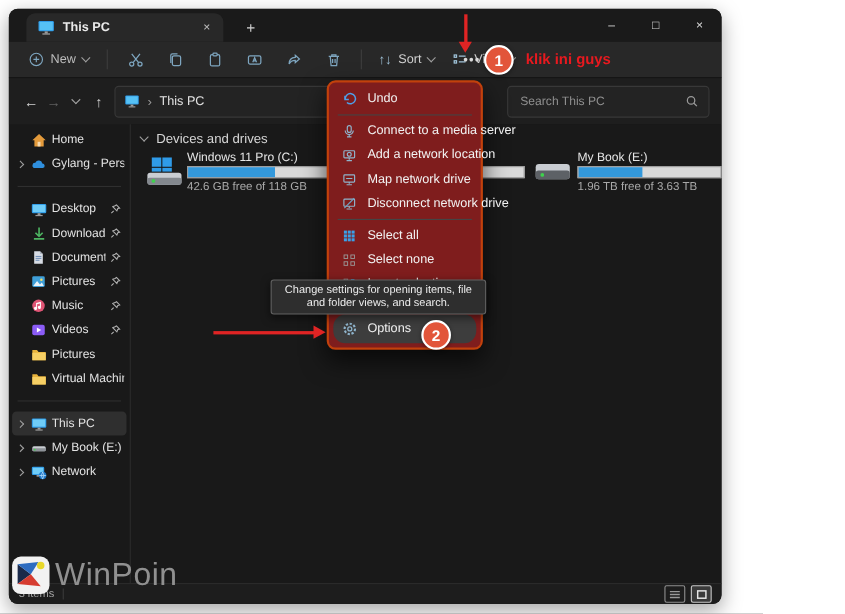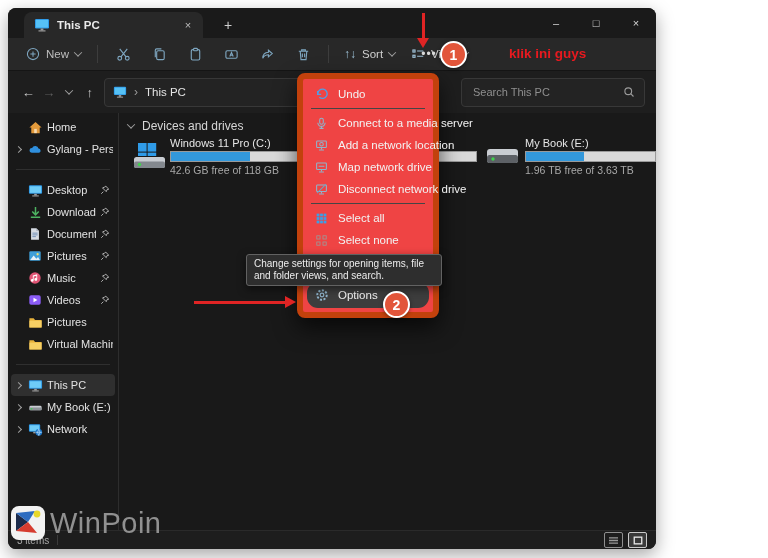--- a/index.html
+++ b/index.html
@@ -60,44 +60,44 @@
   .dfill{height:100%;background:#3398db;}
   .ddetail{font-size:10.5px;color:#a8a8a8;margin-top:2px;}
   
   .statusbar{height:18px;background:#1d1d1d;border-top:1px solid #2a2a2a;display:flex;align-items:center;
              padding:0 9px;flex:0 0 auto;color:#a8a8a8;font-size:10px;gap:8px;}
   .stdiv{width:1px;height:10px;background:#3a3a3a;}
   .viewtoggles{margin-left:auto;display:flex;gap:5px;}
   .vtb{width:17px;height:14px;border:1px solid #8f8f8f;border-radius:2px;display:flex;align-items:center;justify-content:center;}
   .vtb.on{border-color:#c9c9c9;background:#3a3a3a;}
   
-  .menu{position:absolute;left:297px;top:73px;width:142px;height:245px;background:#ef4444;border:6px solid #c2410c;
+  .menu{position:absolute;left:297px;top:73px;width:142px;height:245px;background:#7f1d1d;border:2px solid #c2410c;
         border-radius:8px;box-shadow:0 10px 22px rgba(0,0,0,.65);z-index:30;box-sizing:border-box;
         padding:4px;display:flex;flex-direction:column;}
   .mi{height:22px;border-radius:4px;display:flex;align-items:center;gap:9px;padding:0 7px;flex:0 0 auto;}
   .mi.hl{background:#3d3d3d;height:26px;border-radius:11px;}
   .mlabel{font-size:11.5px;color:#f2f2f2;white-space:nowrap;}
   .mico{width:15px;height:15px;display:flex;align-items:center;justify-content:center;flex:0 0 auto;}
   .msep{height:1px;background:#454545;margin:3px 4px;flex:0 0 auto;}
   
   .tooltip{position:absolute;left:246px;top:254px;width:196px;background:#2e2e2e;border:1px solid #626262;
            border-radius:3px;padding:3px 7px;box-sizing:border-box;z-index:40;
-           font-size:10px;line-height:12px;color:#ececec;box-shadow:0 3px 8px rgba(0,0,0,.5);}
+           font-size:10px;line-height:12px;color:#ececec;box-shadow:0 3px 8px rgba(0,0,0,.5);text-align:center;}
   
   .ann{z-index:50;position:absolute;}
   .arrow1-line{left:422px;top:13px;width:3px;height:26px;background:#e02424;}
   .arrow1-head{left:417px;top:38px;width:0;height:0;border-left:6.5px solid transparent;border-right:6.5px solid transparent;border-top:10px solid #e02424;}
   .arrow2-line{left:194px;top:301px;width:92px;height:3px;background:#e02424;}
   .arrow2-head{left:285px;top:296px;width:0;height:0;border-top:6.5px solid transparent;border-bottom:6.5px solid transparent;border-left:11px solid #e02424;}
   .numcircle{width:27px;height:27px;border-radius:50%;background:#e2553a;border:2px solid #ffffff;box-sizing:border-box;
              display:flex;align-items:center;justify-content:center;color:#ffffff;font-weight:bold;font-size:14px;
              box-shadow:0 1px 4px rgba(0,0,0,.4);}
   .c1{left:440px;top:41px;}
   .c2{left:383px;top:291px;}
-  .anntext{left:478px;top:46px;color:#e8191f;font-weight:bold;font-size:13.5px;margin-left:31px;}
+  .anntext{left:478px;top:46px;color:#e8191f;font-weight:bold;font-size:13.5px;}
   
   .watermark{position:absolute;left:10px;top:505px;display:flex;align-items:center;gap:4px;z-index:20;}
   .wm-text{font-size:29px;color:#909090;letter-spacing:.5px;}
 </style>
 </head>
 <body>
 
 <div class="window">
 
   <div class="titlebar">

